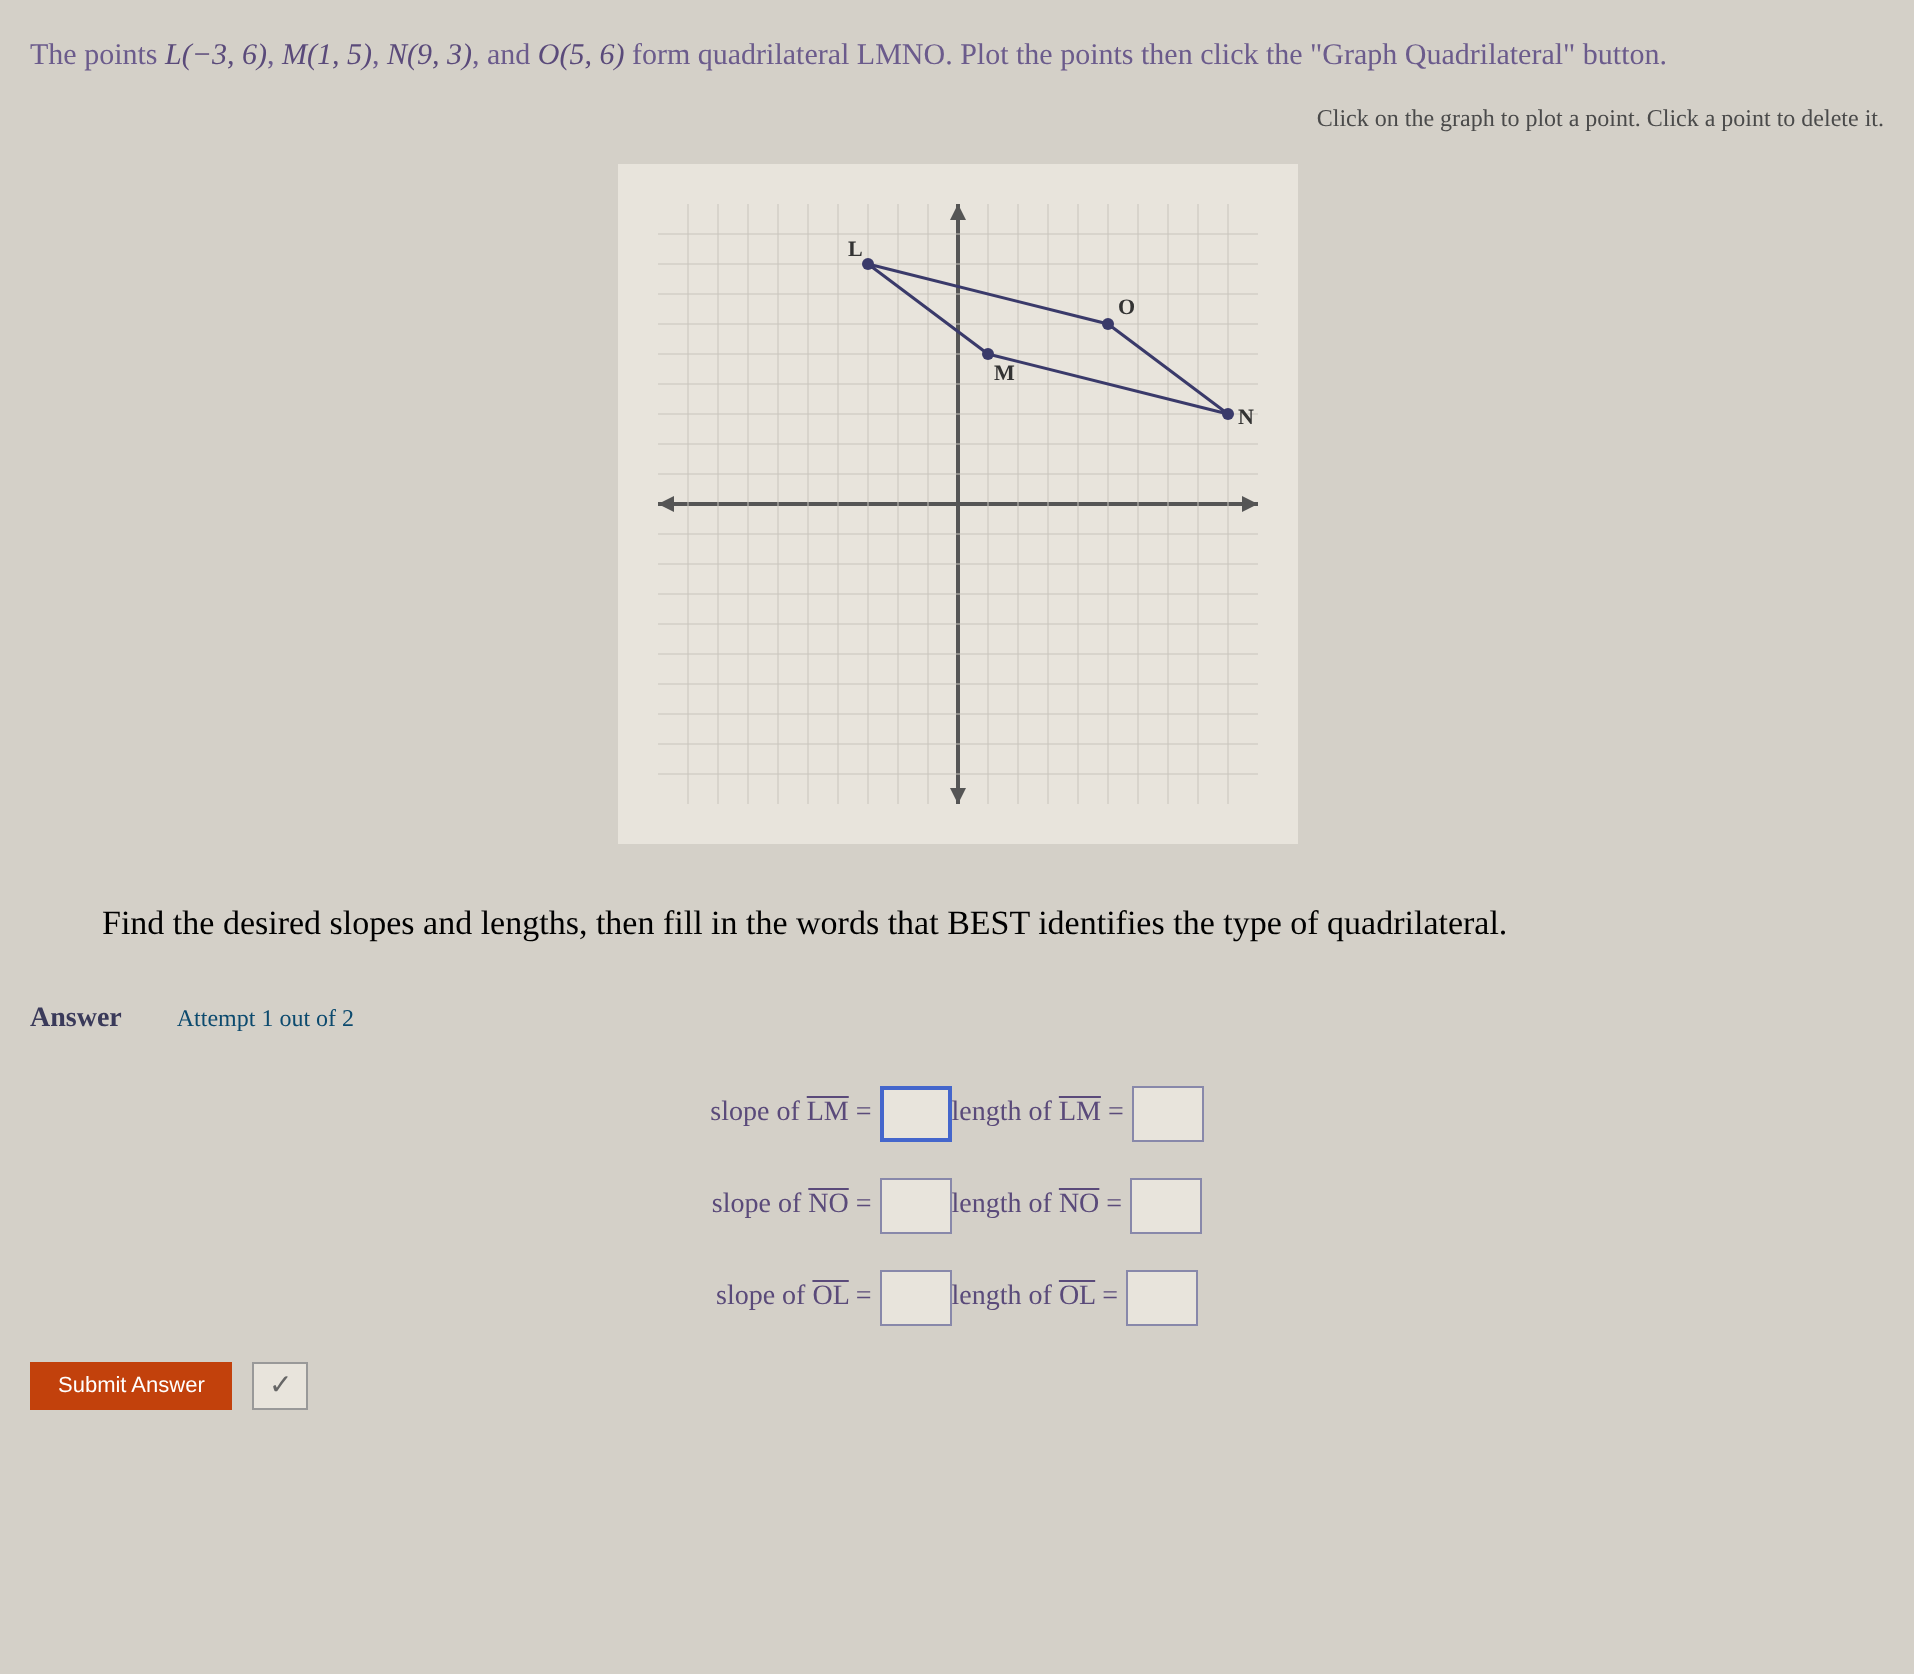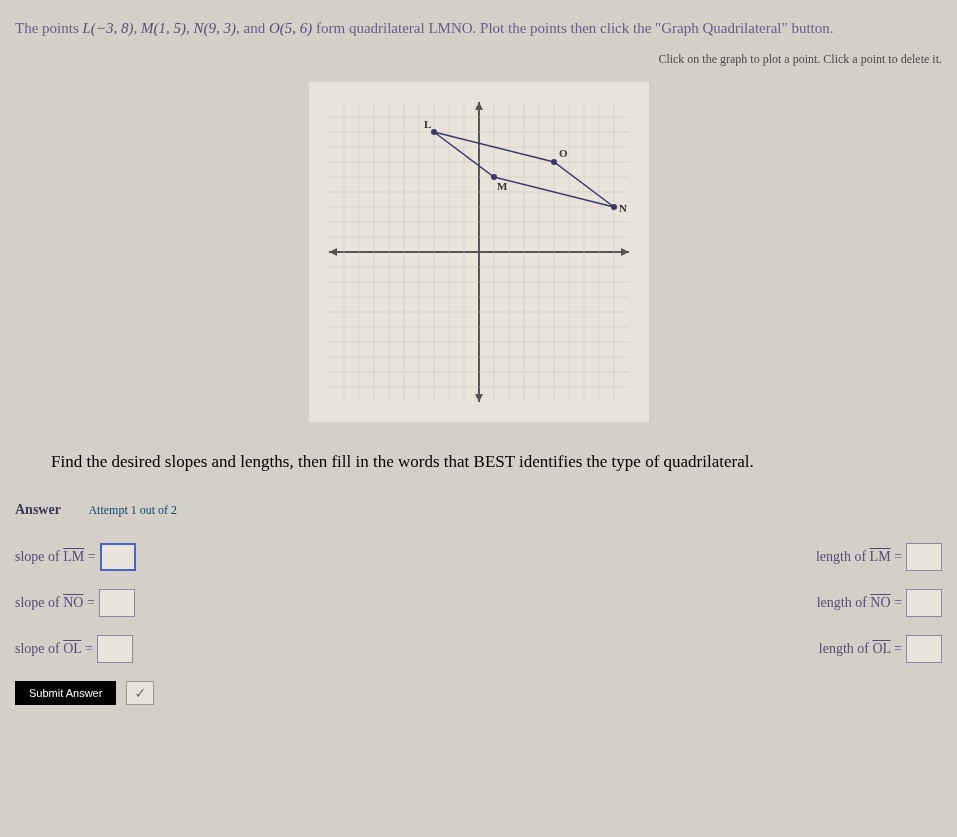--- a/index.html
+++ b/index.html
@@ -54,21 +54,21 @@
       color: #3a3a5a;
       font-weight: bold;
     }
     .attempt-text {
       color: #0c4a6e;
       font-size: 12px;
       margin-left: 24px;
     }
     .inputs-row {
       display: flex;
-      justify-content: space-between;
+      justify-content: center;
       margin-bottom: 18px;
       align-items: center;
     }
     .input-group {
       display: flex;
       align-items: center;
       font-size: 14px;
       color: #5a4a7a;
     }
     .overline {
@@ -88,21 +88,21 @@
       display: flex;
       align-items: center;
       justify-content: space-between;
       margin-top: 15px;
     }
     .described-text {
       font-size: 14px;
       color: #5a4a7a;
     }
     .submit-btn {
-      background: #000000;
+      background: #c2410c;
       color: white;
       border: none;
       padding: 6px 14px;
       font-size: 11px;
       cursor: pointer;
       margin-right: 10px;
     }
     .check-box {
       width: 28px;
       height: 24px;
@@ -116,21 +116,21 @@
     }
     .right-controls {
       display: flex;
       align-items: center;
     }
   </style>
 </head>
 <body>
 
 <div class="problem-text">
-  <span>The points </span><span class="math-expr">L(−3, 8)</span><span>, </span><span class="math-expr">M(1, 5)</span><span>, </span><span class="math-expr">N(9, 3)</span><span>, and </span><span class="math-expr">O(5, 6)</span><span> form quadrilateral LMNO. Plot the points then click the "Graph Quadrilateral" button.</span>
+  <span>The points </span><span class="math-expr">L(−3, 6)</span><span>, </span><span class="math-expr">M(1, 5)</span><span>, </span><span class="math-expr">N(9, 3)</span><span>, and </span><span class="math-expr">O(5, 6)</span><span> form quadrilateral LMNO. Plot the points then click the "Graph Quadrilateral" button.</span>
 </div>
 
 <div class="instruction">Click on the graph to plot a point. Click a point to delete it.</div>
 
 <div class="graph-container">
   <div class="graph">
     <svg width="340" height="340" viewBox="0 0 340 340">
 
       <g stroke="#bbb8b0" stroke-width="1">
         <line x1="20" y1="170" x2="320" y2="170" stroke="#555" stroke-width="2"></line>

